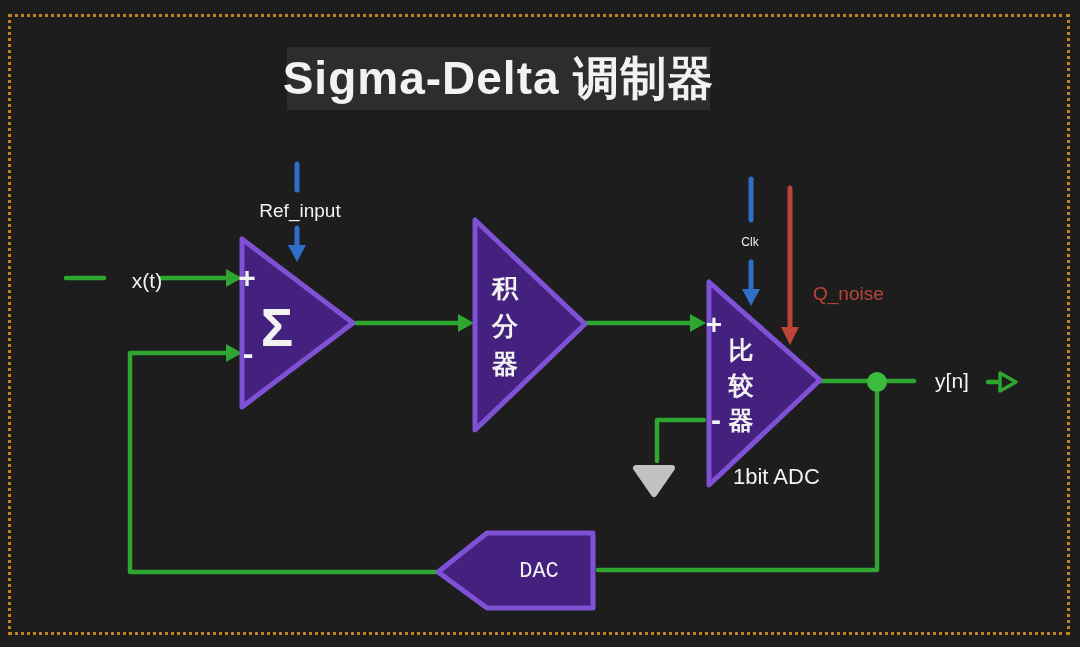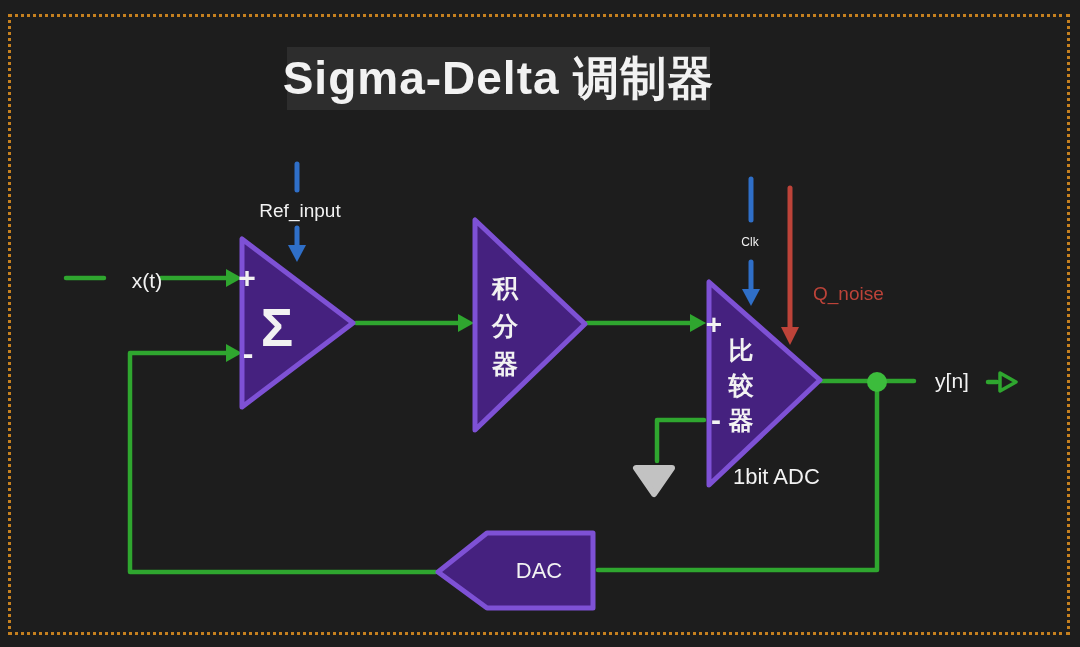--- a/index.html
+++ b/index.html
@@ -48,21 +48,21 @@
   .gnd{fill:var(--ground-gray);stroke:var(--ground-gray);stroke-width:6;stroke-linejoin:round;}
   .lbl{position:absolute;color:var(--text-white);white-space:nowrap;}
   .lbl.centered{transform:translate(-50%,-50%);}
   .lbl.v-centered{transform:translate(0,-50%);}
   .lbl-xt{left:131px;top:281px;font-size:21px;margin-left:16px;}
   .lbl-ref{left:300px;top:211px;font-size:19px;}
   .lbl-clk{left:750px;top:242px;font-size:12px;}
   .lbl-qnoise{left:813px;top:294px;font-size:19px;color:var(--noise-red);}
   .lbl-yn{left:952px;top:381px;font-size:21px;text-align:right;}
   .lbl-adc{left:733px;top:477px;font-size:22px;}
-  .lbl-dac{left:539px;top:571px;font-size:22px;}
+  .lbl-dac{left:539px;top:571px;font-size:22px;font-family:Liberation Mono, monospace;}
   .lbl-sigma{left:277px;top:327px;font-size:54px;font-weight:bold;}
   .sign{position:absolute;transform:translate(-50%,-50%);color:var(--text-white);font-weight:bold;}
   .summer-plus{left:247px;top:278px;font-size:30px;}
   .summer-minus{left:248px;top:353px;font-size:32px;}
   .comp-plus{left:714px;top:325px;font-size:28px;}
   .comp-minus{left:716px;top:420px;font-size:30px;}
   .vstack{position:absolute;transform:translate(-50%,-50%);display:flex;flex-direction:column;align-items:center;color:var(--text-white);font-weight:bold;}
   .vstack-integrator{left:505px;top:326px;}
   .vstack-integrator .ch{font-size:26px;line-height:38px;}
   .vstack-comparator{left:741px;top:385px;}

